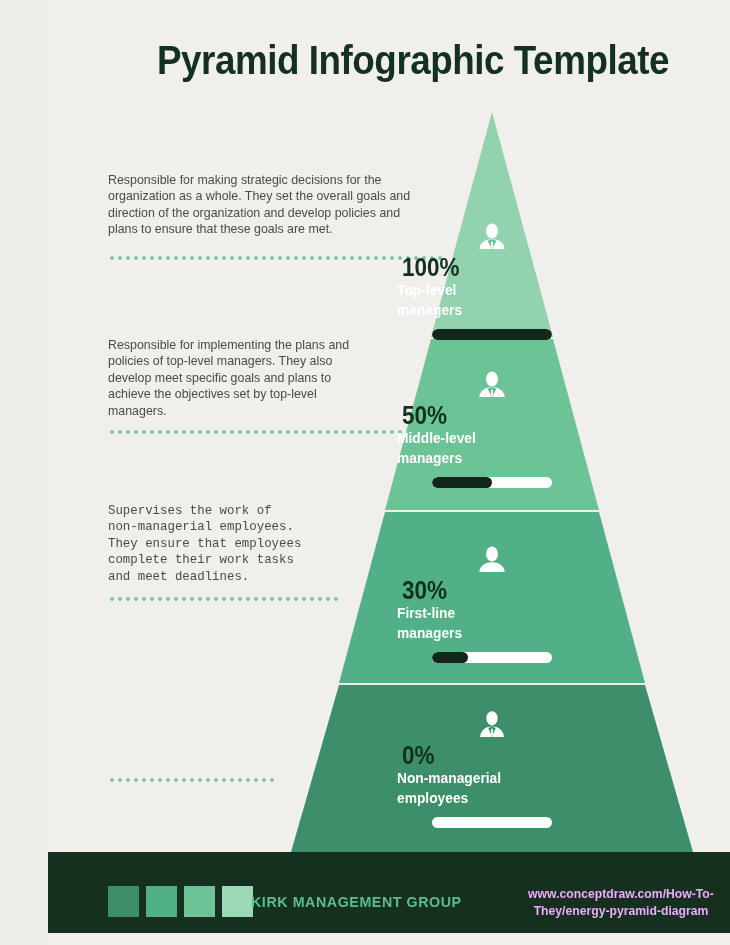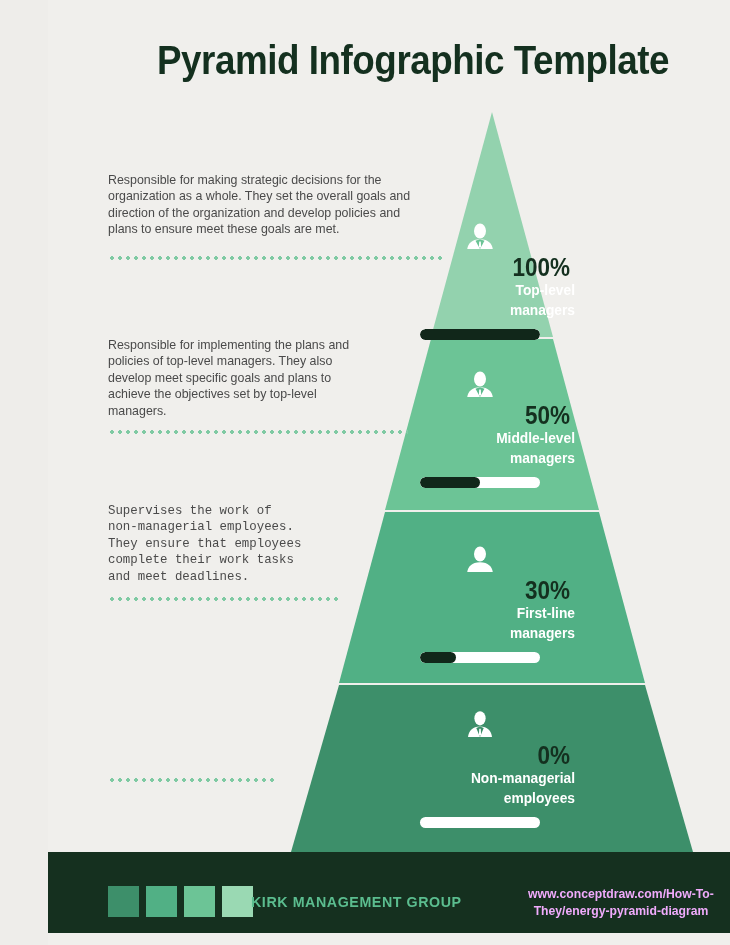--- a/index.html
+++ b/index.html
@@ -46,22 +46,22 @@
     top: 0;
     width: 730px;
     height: 945px;
     pointer-events: none;
   }
 
   
   .tier-content {
     position: absolute;
     width: 200px;
-    left: 332px;
-    text-align: right;
+    left: 344px;
+    text-align: left;
     color: #ffffff;
   }
   .tier-icon {
     display: block;
     margin: 0 auto 2px auto;
     height: 30px;
   }
   .tier-pct {
     font-family: "Liberation Sans", sans-serif;
     font-size: 25px;
@@ -171,21 +171,21 @@
 
     <polygon points="444,112 505,337 383,337" fill="#93d2ae"></polygon>
 
     <polygon points="383,339 505,339 551,510 337,510" fill="#6cc496"></polygon>
 
     <polygon points="337,512 551,512 597,683 291,683" fill="#51b085"></polygon>
 
     <polygon points="291,685 597,685 645,852 243,852" fill="#3d8f6a"></polygon>
   </svg>
 
-  <div class="desc" style="top:172px; width:305px;">Responsible for making strategic decisions for the organization as a whole. They set the overall goals and direction of the organization and develop policies and plans to ensure meet these goals are met.</div>
+  <div class="desc" style="top:172px; width:305px;">Responsible for making strategic decisions for the organization as a whole. They set the overall goals and direction of the organization and develop policies and plans to ensure that these goals are met.</div>
   <div class="dotline" style="top:256px; width:335px;"></div>
 
   <div class="desc" style="top:337px; width:258px;">Responsible for implementing the plans and policies of top-level managers. They also develop meet specific goals and plans to achieve the objectives set by top-level managers.</div>
   <div class="dotline" style="top:430px; width:300px;"></div>
 
   <div class="desc" style="top:503px; width:200px;font-family:Liberation Mono, monospace;">Supervises the work of non-managerial employees. They ensure that employees complete their work tasks and meet deadlines.</div>
   <div class="dotline" style="top:597px; width:230px;"></div>
 
   <div class="dotline" style="top:778px; width:168px;"></div>
 

